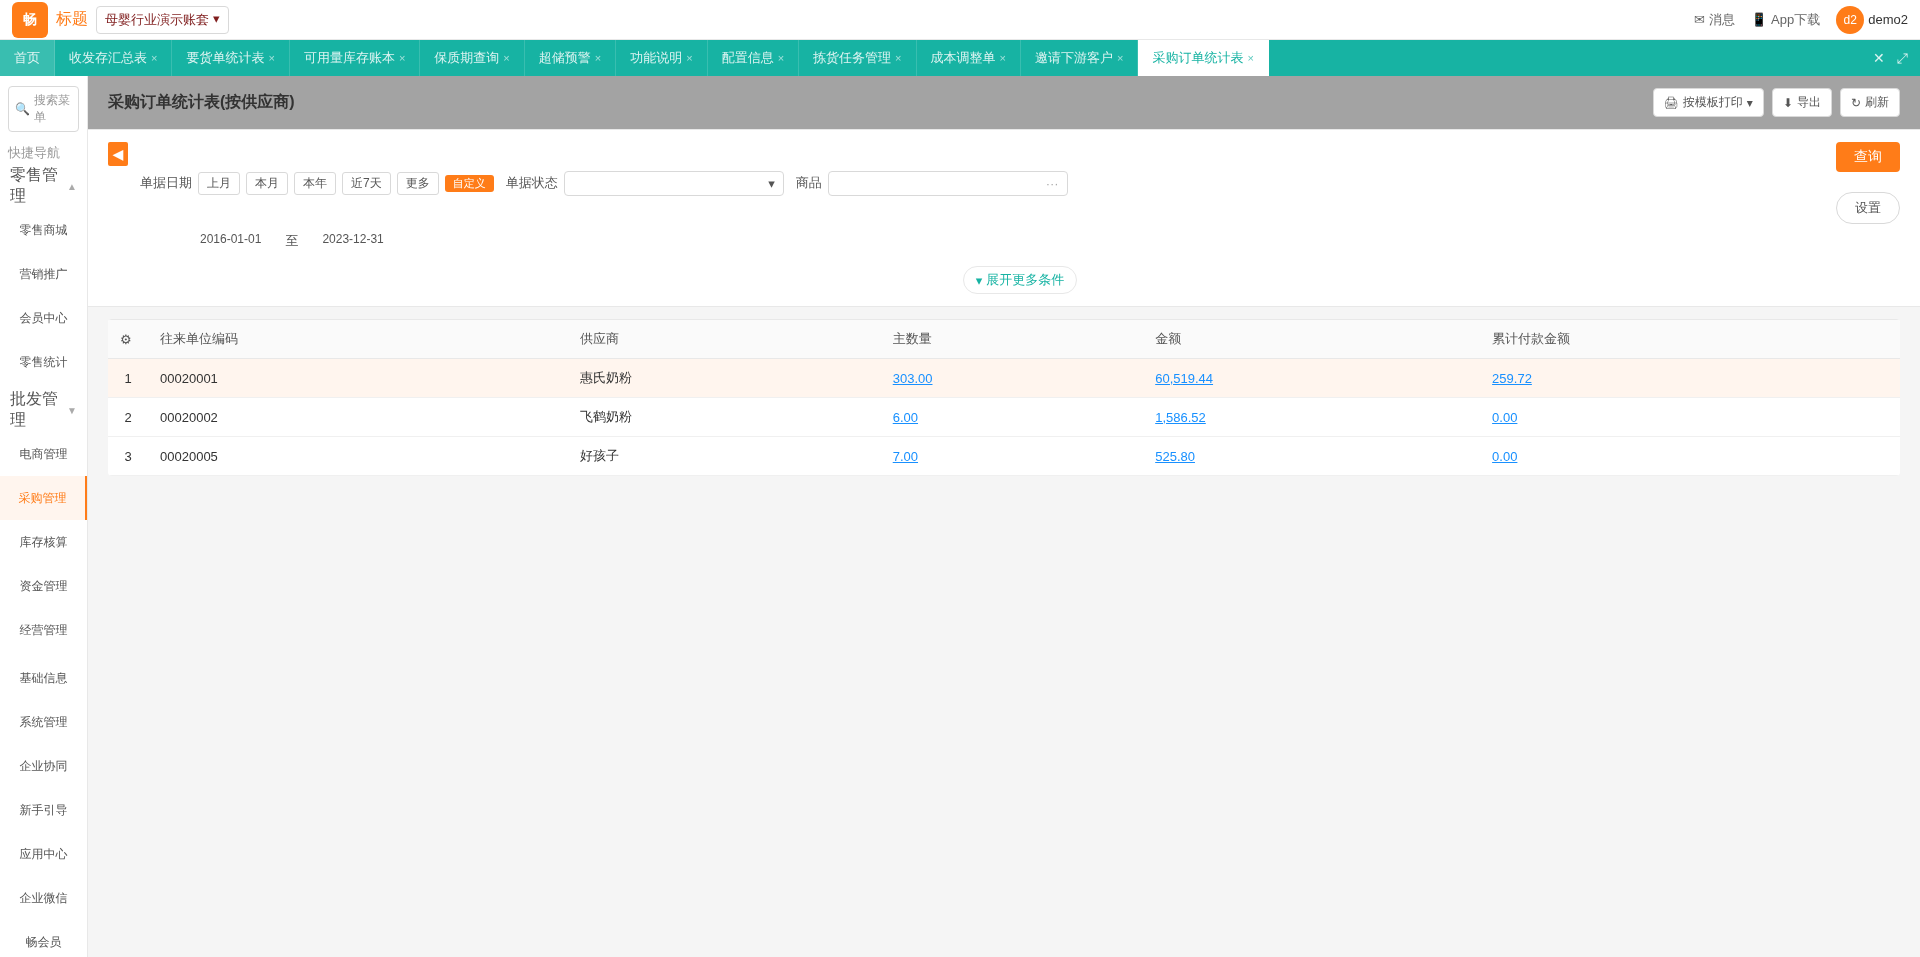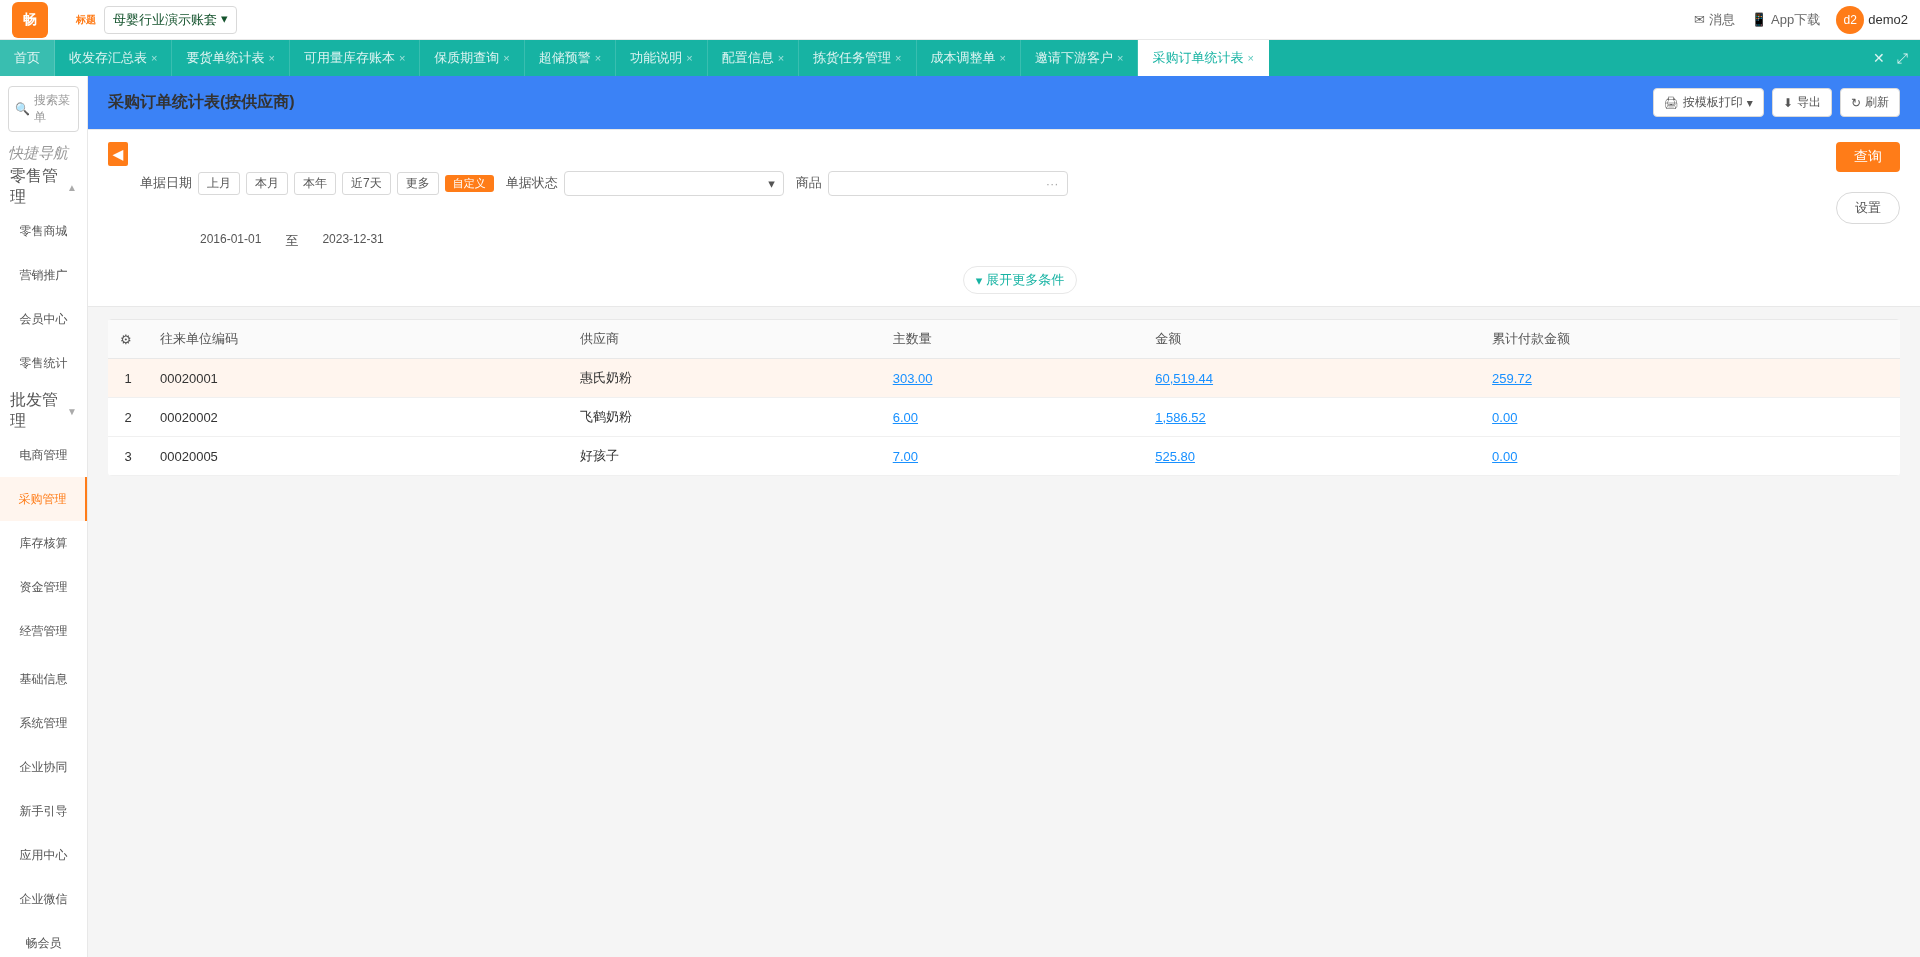--- a/index.html
+++ b/index.html
@@ -6,22 +6,22 @@
     body { font-family: 'Microsoft YaHei', Arial, sans-serif; font-size: 13px; background: #f5f5f5; display: flex; flex-direction: column; height: 957px; overflow: hidden; }
 
     
     .top-bar {
       display: flex; align-items: center; justify-content: space-between;
       background: #fff; height: 40px; padding: 0 12px;
       border-bottom: 1px solid #e8e8e8; flex-shrink: 0;
     }
     .top-bar-left { display: flex; align-items: center; gap: 8px; }
     .logo { width: 36px; height: 36px; background: #ff7c18; border-radius: 6px; display: flex; align-items: center; justify-content: center; color: #fff; font-size: 14px; font-weight: bold; }
-    .brand-label { font-size: 10px; color: #ff7c18; font-weight: bold; margin-left: 20px; }
-    .workspace-selector { display: flex; gap: 4px; color: #14532d; font-size: 13px; cursor: pointer; padding: 4px 8px; border: 1px solid #d9d9d9; border-radius: 4px; background: #fff; }
+    .brand-label { font-size: 16px; color: #ff7c18; font-weight: normal; }
+    .workspace-selector { display: flex; gap: 4px; color: #7f1d1d; font-size: 13px; cursor: pointer; padding: 4px 8px; border: 1px solid #d9d9d9; border-radius: 4px; background: #fff; }
     .top-bar-right { display: flex; align-items: center; gap: 16px; }
     .top-action { display: flex; align-items: center; gap: 4px; color: #666; font-size: 13px; cursor: pointer; }
     .avatar { width: 28px; height: 28px; border-radius: 50%; background: #ff7c18; display: flex; align-items: center; justify-content: center; color: #fff; font-size: 12px; }
     .user-name { color: #333; font-size: 13px; }
 
     
     .nav-tabs {
       background: #17b3a3; display: flex; align-items: center;
       height: 36px; flex-shrink: 0; overflow-x: auto; white-space: nowrap;
     }
@@ -45,39 +45,39 @@
       width: 88px; background: #fff; border-right: 1px solid #e8e8e8;
       display: flex; flex-direction: column; flex-shrink: 0; overflow-y: auto;
     }
     .sidebar-search { padding: 10px 8px 6px; }
     .sidebar-search-btn {
       width: 100%; background: none; border: 1px solid #d9d9d9; border-radius: 4px;
       padding: 5px 6px; font-size: 12px; color: #999; cursor: pointer; text-align: left;
       display: flex; align-items: center; gap: 4px;
     }
     .sidebar-nav-label {
-      font-size: 15px; color: #999; padding: 6px 8px 2px; font-weight: 500; font-style: italic;
+      font-size: 13px; color: #999; padding: 6px 8px 2px; font-weight: 500;
     }
     .sidebar-item {
       display: flex; flex-direction: column; align-items: center; justify-content: center;
       padding: 8px 4px; cursor: pointer; color: #555; font-size: 12px; gap: 2px;
       min-height: 44px;
     }
     .sidebar-item.active { background: #fff5ee; color: #ff7c18; border-right: 2px solid #ff7c18; }
     .sidebar-divider { height: 1px; background: #f0f0f0; margin: 2px 8px; }
     .sidebar-item-with-arrow { flex-direction: row; justify-content: space-between; padding: 8px 10px; }
     .sidebar-item-with-arrow .label { font-size: 16px; }
     .sidebar-item-with-arrow .arrow { font-size: 10px; color: #aaa; }
 
     
     .content { flex: 1; overflow: hidden; display: flex; flex-direction: column; background: #f5f5f5; }
 
     
     .page-header {
-      background: #3b82f6; padding: 12px 20px 0; border-bottom: 1px solid #e8e8e8; flex-shrink: 0;
+      background: #a3a3a3; padding: 12px 20px 0; border-bottom: 1px solid #e8e8e8; flex-shrink: 0;
       display: flex; align-items: center; justify-content: space-between;
     }
     .page-title { font-size: 16px; font-weight: 600; color: #333; padding-bottom: 12px; }
     .page-header-actions { display: flex; align-items: center; gap: 8px; padding-bottom: 12px; }
     .btn-template { display: flex; align-items: center; gap: 4px; padding: 5px 10px; border: 1px solid #d9d9d9; border-radius: 4px; background: #fff; font-size: 12px; color: #555; cursor: pointer; }
     .btn-export { display: flex; align-items: center; gap: 4px; padding: 5px 10px; border: 1px solid #d9d9d9; border-radius: 4px; background: #fff; font-size: 12px; color: #555; cursor: pointer; }
     .btn-refresh { display: flex; align-items: center; gap: 4px; padding: 5px 10px; border: 1px solid #d9d9d9; border-radius: 4px; background: #fff; font-size: 12px; color: #555; cursor: pointer; }
 
     
     .filter-panel {

